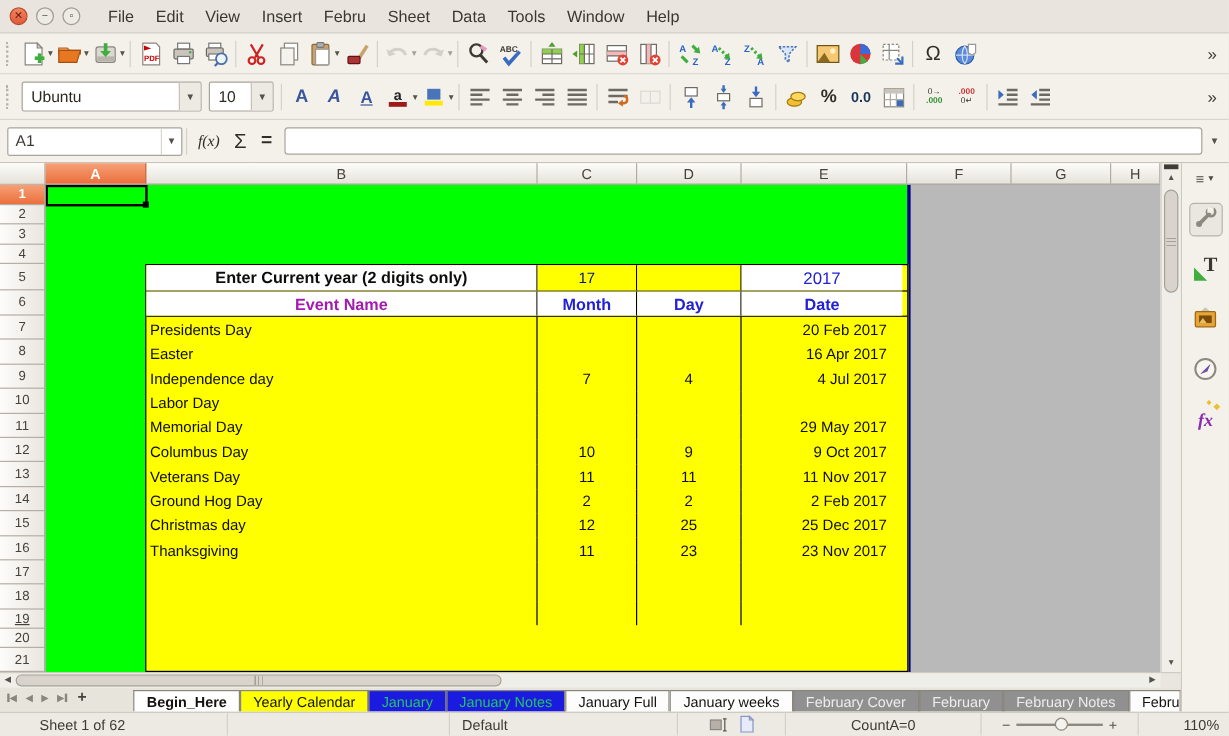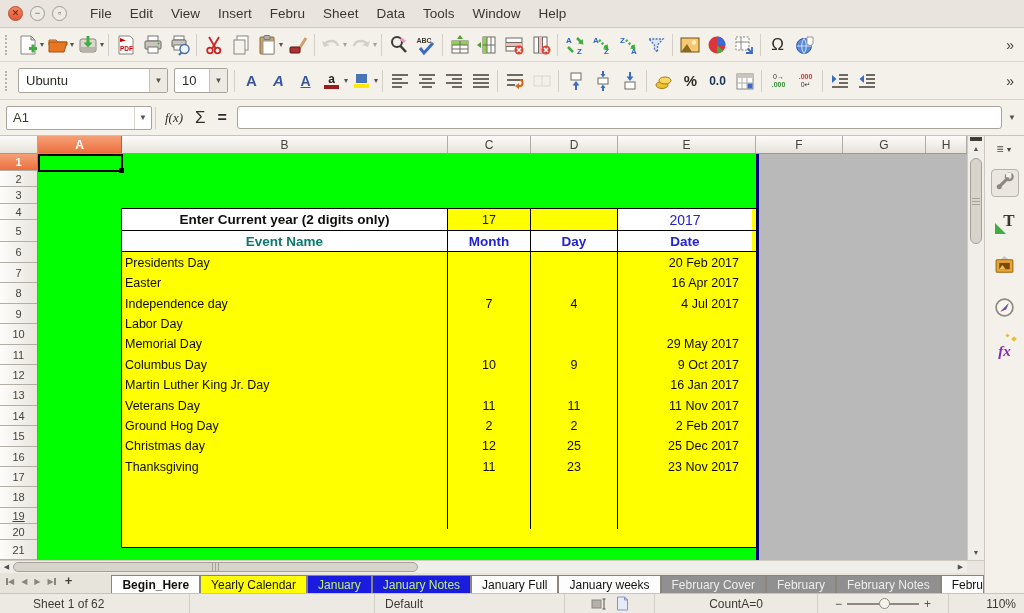--- a/index.html
+++ b/index.html
@@ -52,32 +52,32 @@
   .gridbody{flex:1;display:flex}
   .rowheaders{width:38px;display:flex;flex-direction:column;background:linear-gradient(to right,#fdfcfa,#e9e6de);border-right:1px solid #8f8b82}
   .rowh{display:flex;align-items:center;justify-content:center;font-size:11px;color:#45423c;border-bottom:1px solid #b3afa6}
   .canvas{position:relative;flex:1;overflow:hidden}
   .greenbg{position:absolute;left:0;top:0;width:718px;height:406px;background:#00ff00}
   .navyline{position:absolute;left:718px;top:0;width:3px;height:406px;background:#000080}
   .graybg{position:absolute;left:721px;top:0;right:0;height:406px;background:#b9b9b9}
   .banner{position:absolute;left:167px;top:3px;width:447px;height:54px;background:#7297c8;border:1.5px solid #3e5a7e;border-radius:13px;display:flex;align-items:center;justify-content:center;font-size:13px;color:#1e1e1e;z-index:3}
   .selcell{position:absolute;left:0;top:0;width:85px;height:18px;border:2px solid #000;z-index:5}
   .selcell::after{content:"";position:absolute;right:-3px;bottom:-3px;width:5px;height:5px;background:#000}
-  .etable{position:absolute;left:83px;top:54px;width:636px;height:340px;border:1px solid #000;background:#ffff00;z-index:2}
+  .etable{position:absolute;left:83px;top:66px;width:636px;height:340px;border:1px solid #000;background:#ffff00;z-index:2}
   .trow{display:grid;grid-template-columns:326px 83px 87px 134px;border-bottom:1px solid #000}
   .trow5{height:22px}
   .trow6{height:21px}
   .tc{display:flex;align-items:center;justify-content:center;border-right:1px solid #000;overflow:hidden}
   .tc.last{border-right:none}
   .c5b{background:#fff;font-weight:bold;font-size:13.5px;color:#0e0d0b}
   .c5c{background:#ffff00;color:#001489;font-size:12.5px}
   .c5d{background:#ffff00}
   .c5e{background:#fff;color:#2222d4;font-size:14px}
   .c6{background:#fff;font-weight:bold;font-size:13.5px;color:#2222d4}
-  .c6b{color:#0f766e}
+  .c6b{color:#a21caf}
   .erow{display:grid;grid-template-columns:326px 83px 87px 134px}
   .ec{display:flex;align-items:center;border-right:1px solid #000;font-size:12.5px;color:#0e0d0b;overflow:hidden}
   .ec.name{padding-left:3px}
   .ec.num{justify-content:center}
   .ec.date{justify-content:flex-end;padding-right:13px;border-right:none}
   
   .vscroll{width:17px;background:#f0eee8;border-left:1px solid #cfcbc2;position:relative}
   .vsplit{position:absolute;left:2px;right:2px;top:1px;height:4px;background:#3f3c36}
   .vbtn{position:absolute;left:0;width:100%;text-align:center;font-size:7px;color:#55524b;line-height:13px}
   .vup{top:6px}.vdn{bottom:1px}
@@ -93,21 +93,21 @@
   
   .tabbar{height:20px;display:flex;align-items:flex-end;background:#e7e4dc;overflow:hidden}
   .tabnav{display:flex;align-items:center;gap:7px;padding:0 8px 3px 6px}
   .navbtn{font-size:8px;color:#8a867e;display:flex;align-items:center}
   .navbtn .vbar{display:inline-block;width:2px;height:7px;background:#8a867e}
   .addbtn{font-size:13px;font-weight:bold;color:#45423c;padding:0 2px 2px 2px}
   .tabspacer{width:70px}
   .tab{height:18px;display:flex;align-items:center;padding:0 10px;font-size:12px;border:1px solid #89857c;border-bottom:none;white-space:nowrap;background:#fdfdfd;color:#14120f}
   .tab-active{background:#fff;font-weight:bold}
   .tab-yellow{background:#ffff00}
-  .tab-blue{background:#1b1be0;color:#bef264}
+  .tab-blue{background:#1b1be0;color:#22c55e}
   .tab-gray{background:#909090;color:#ececec}
   .tab-cut{max-width:54px;overflow:hidden;padding-right:0}
   
   .status{height:20px;display:flex;align-items:center;background:#eceae3;border-top:1px solid #c8c4bb;font-size:12px;color:#3d3a34}
   .seg{height:100%;display:flex;align-items:center;border-right:1px solid #d4d0c7}
   .s1{width:190px;padding-left:33px}
   .s2{width:185px}
   .s3{width:190px;padding-left:10px}
   .s4{width:90px;justify-content:center;gap:9px}
   .s5{flex:1;justify-content:center}
@@ -701,26 +701,20 @@
                     <div class="ec name">Memorial Day</div>
                     <div class="ec num"></div>
                     <div class="ec num"></div>
                     <div class="ec date">29 May 2017</div>
                   </div>
                   <div class="erow" style="height: 21px;">
                     <div class="ec name">Columbus Day</div>
                     <div class="ec num">10</div>
                     <div class="ec num">9</div>
                     <div class="ec date">9 Oct 2017</div>
-                  </div>
-                  <div class="erow" style="height: 20px;">
-                    <div class="ec name">Martin Luther King Jr. Day</div>
-                    <div class="ec num"></div>
-                    <div class="ec num"></div>
-                    <div class="ec date">16 Jan 2017</div>
                   </div>
                   <div class="erow" style="height: 21px;">
                     <div class="ec name">Veterans Day</div>
                     <div class="ec num">11</div>
                     <div class="ec num">11</div>
                     <div class="ec date">11 Nov 2017</div>
                   </div>
                   <div class="erow" style="height: 20px;">
                     <div class="ec name">Ground Hog Day</div>
                     <div class="ec num">2</div>

